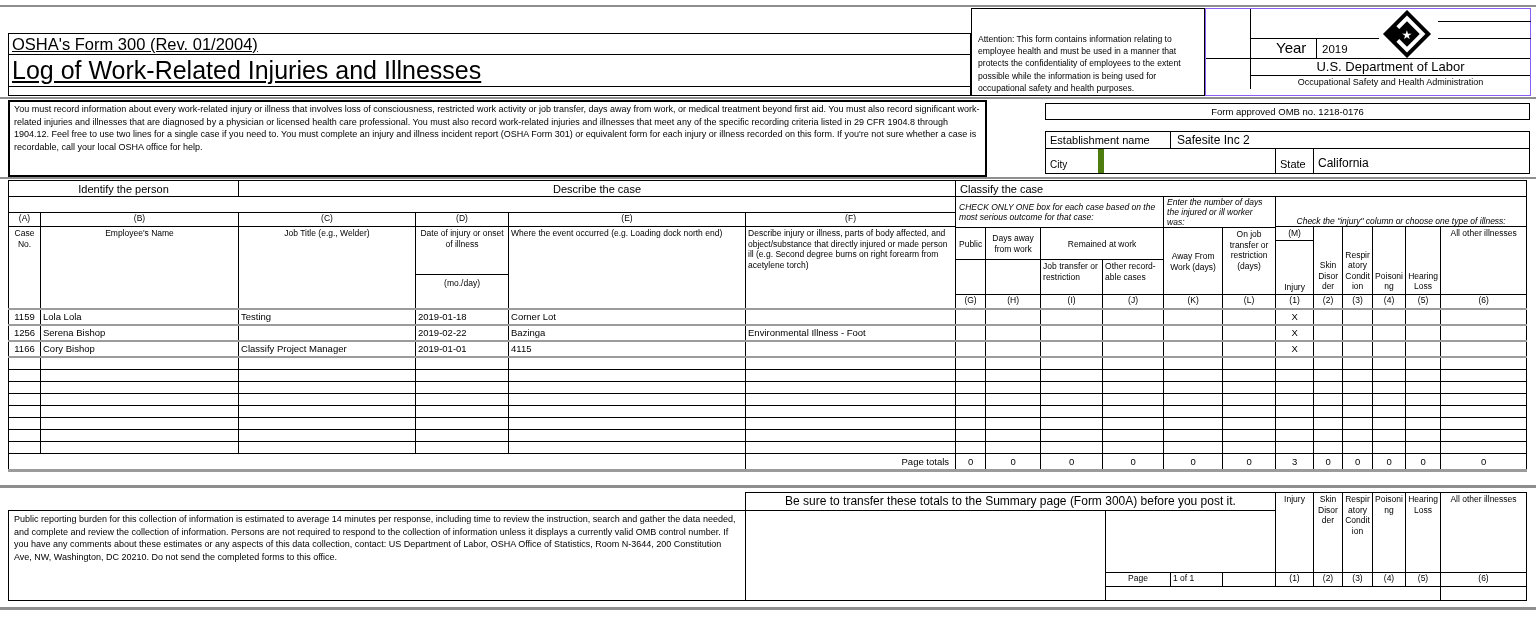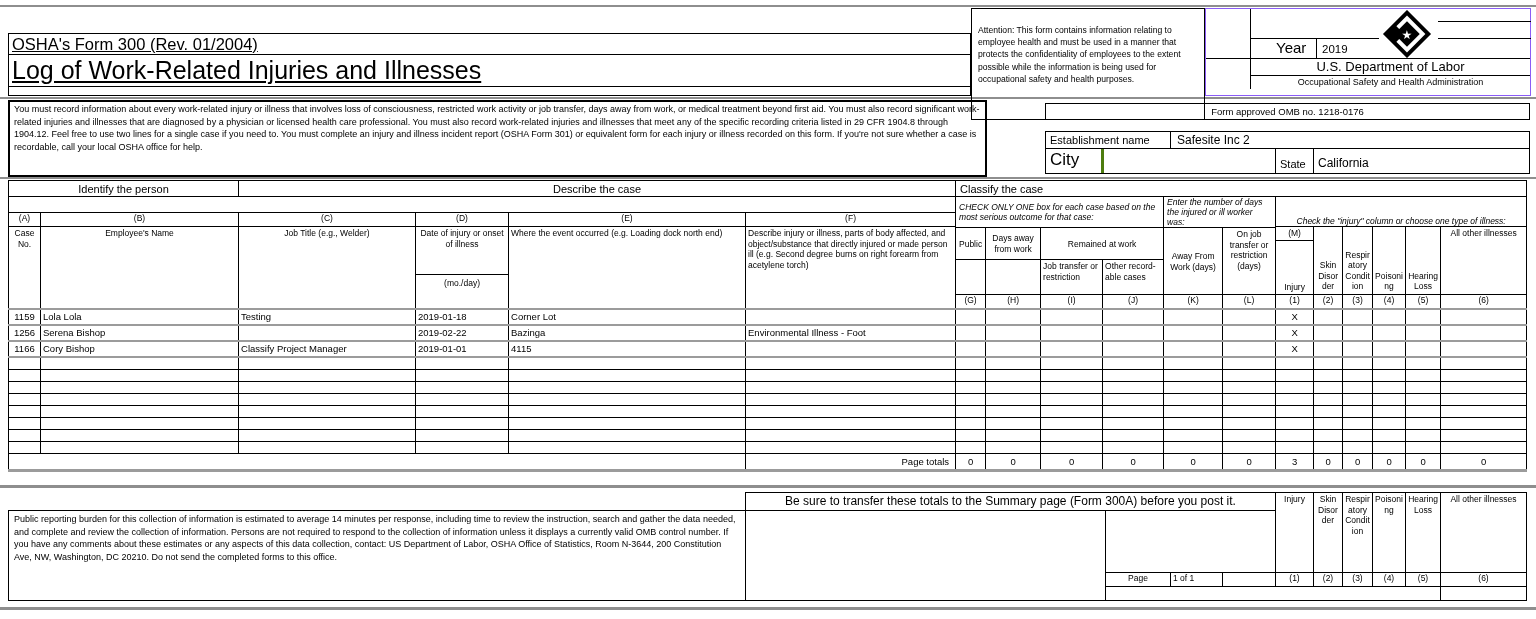--- a/index.html
+++ b/index.html
@@ -7,36 +7,36 @@
   .page { position:relative; width:1536px; height:619px; background:#fff; overflow:hidden; }
   .abs { position:absolute; }
   .grayline { position:absolute; left:0; width:1536px; background:#8e8e8e; }
   .hline { position:absolute; height:1px; background:#000; }
   .vline { position:absolute; width:1px; background:#000; }
 
   
   .title-box { left:8px; top:33px; width:963px; height:63px; border:1px solid #000; box-sizing:border-box;text-decoration:underline; }
   .title-small { height:20px; line-height:20px; border-bottom:1px solid #000; font-size:16.5px; padding-left:3px; }
   .title-big { height:31px; line-height:31px; border-bottom:1px solid #000; font-size:25px; padding-left:3px; white-space:nowrap; }
-  .attention-box { left:971px; top:8px; width:234px; height:112px; border:1px solid #000; box-sizing:border-box; font-size:8.6px; line-height:1.42; padding:15px 5px 0 6px; }
+  .attention-box { left:971px; top:8px; width:234px; height:88px; border:1px solid #000; box-sizing:border-box; font-size:8.6px; line-height:1.42; padding:24px 5px 0 6px; }
   .dol-block { left:1205px; top:8px; width:326px; height:88px; border:1px solid #8b5cf6; box-sizing:border-box; }
   .year-label { left:70px; top:30px; font-size:15px; }
   .year-value { left:116px; top:34px; font-size:11.5px; }
   .dept { left:44px; top:50px; width:281px; text-align:center; font-size:13px; }
   .agency { left:44px; top:68px; width:281px; text-align:center; font-size:9px; }
 
   
   .instructions-box { left:8px; top:100px; width:979px; height:77px; border:2px solid #000; box-sizing:border-box; font-size:9px; line-height:1.4; padding:1px 4px; }
   .omb-row { left:1045px; top:103px; width:485px; height:17px; border:1px solid #000; box-sizing:border-box; text-align:center; font-size:9.5px; line-height:15px; }
   .estab-row { left:1045px; top:131px; width:485px; height:18px; border:1px solid #000; box-sizing:border-box; display:flex; }
   .estab-label { width:125px; border-right:1px solid #000; font-size:11px; padding:2px 0 0 4px; box-sizing:border-box; }
   .estab-value { flex:1; font-size:12px; padding:1px 0 0 6px; }
   .city-row { left:1045px; top:148px; width:485px; height:26px; border:1px solid #000; box-sizing:border-box; display:flex; }
   .city-row > div { display:flex; align-items:flex-end; padding:0 0 3px 4px; box-sizing:border-box; }
-  .city-label { width:58px; border-right:3px solid #4d7c0f; font-size:17px; }
+  .city-label { width:58px; border-right:6px solid #4d7c0f; font-size:10px; }
   .city-value { width:172px; border-right:1px solid #000; }
   .state-label { width:38px; border-right:1px solid #000; font-size:11px; }
   .state-value { flex:1; font-size:12px; padding-left:6px; }
 
   
   table { border-collapse:collapse; table-layout:fixed; }
   td, th { border:1px solid #000; padding:0 2px; font-weight:normal; overflow:hidden; vertical-align:top; }
   .log-table { left:8px; top:180px; width:1518px; }
   .group { font-size:11px; text-align:center; height:15px; }
   .group.left { text-align:left; padding-left:4px; }

